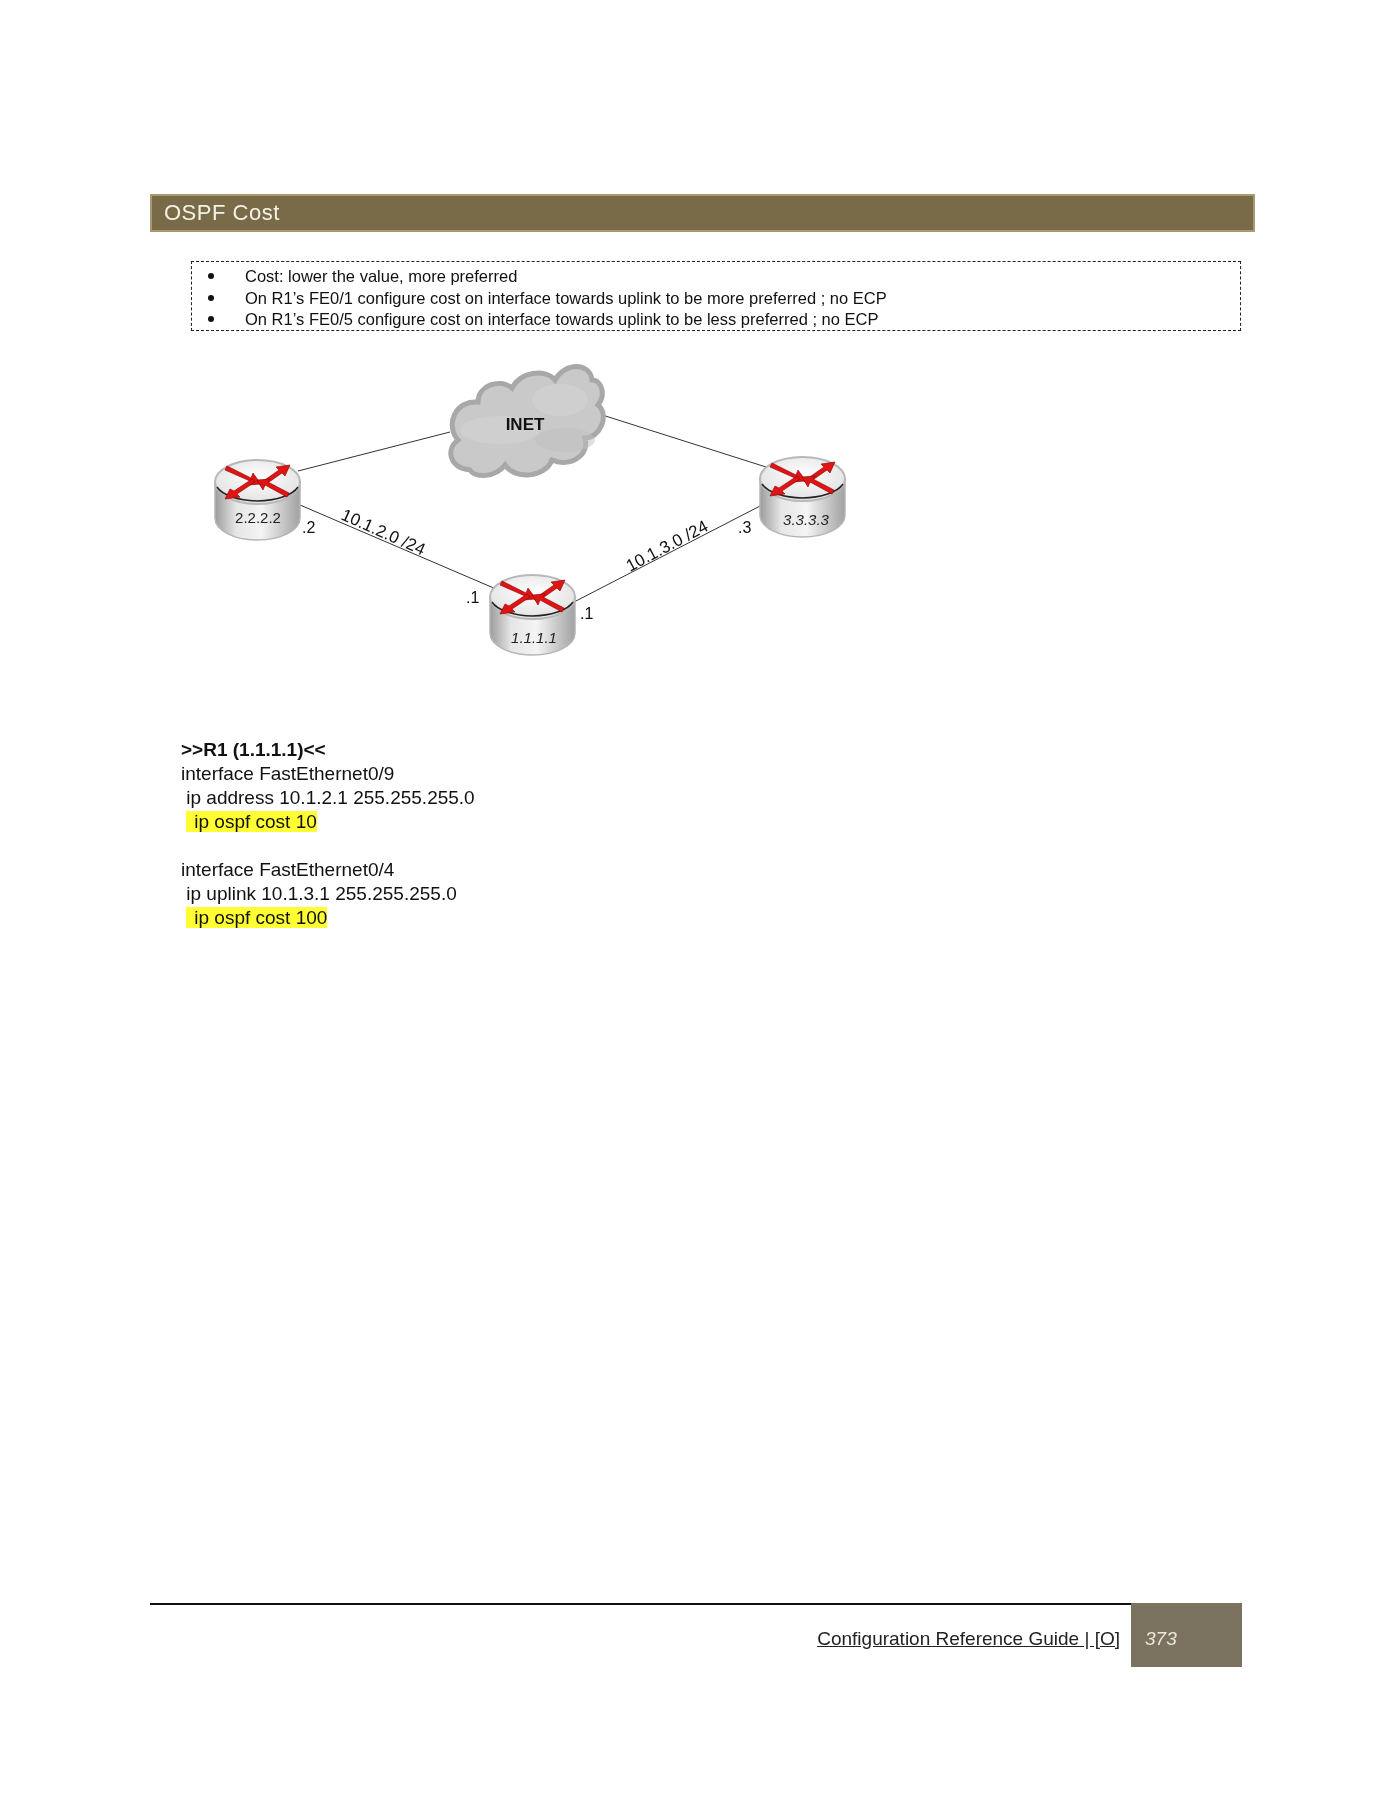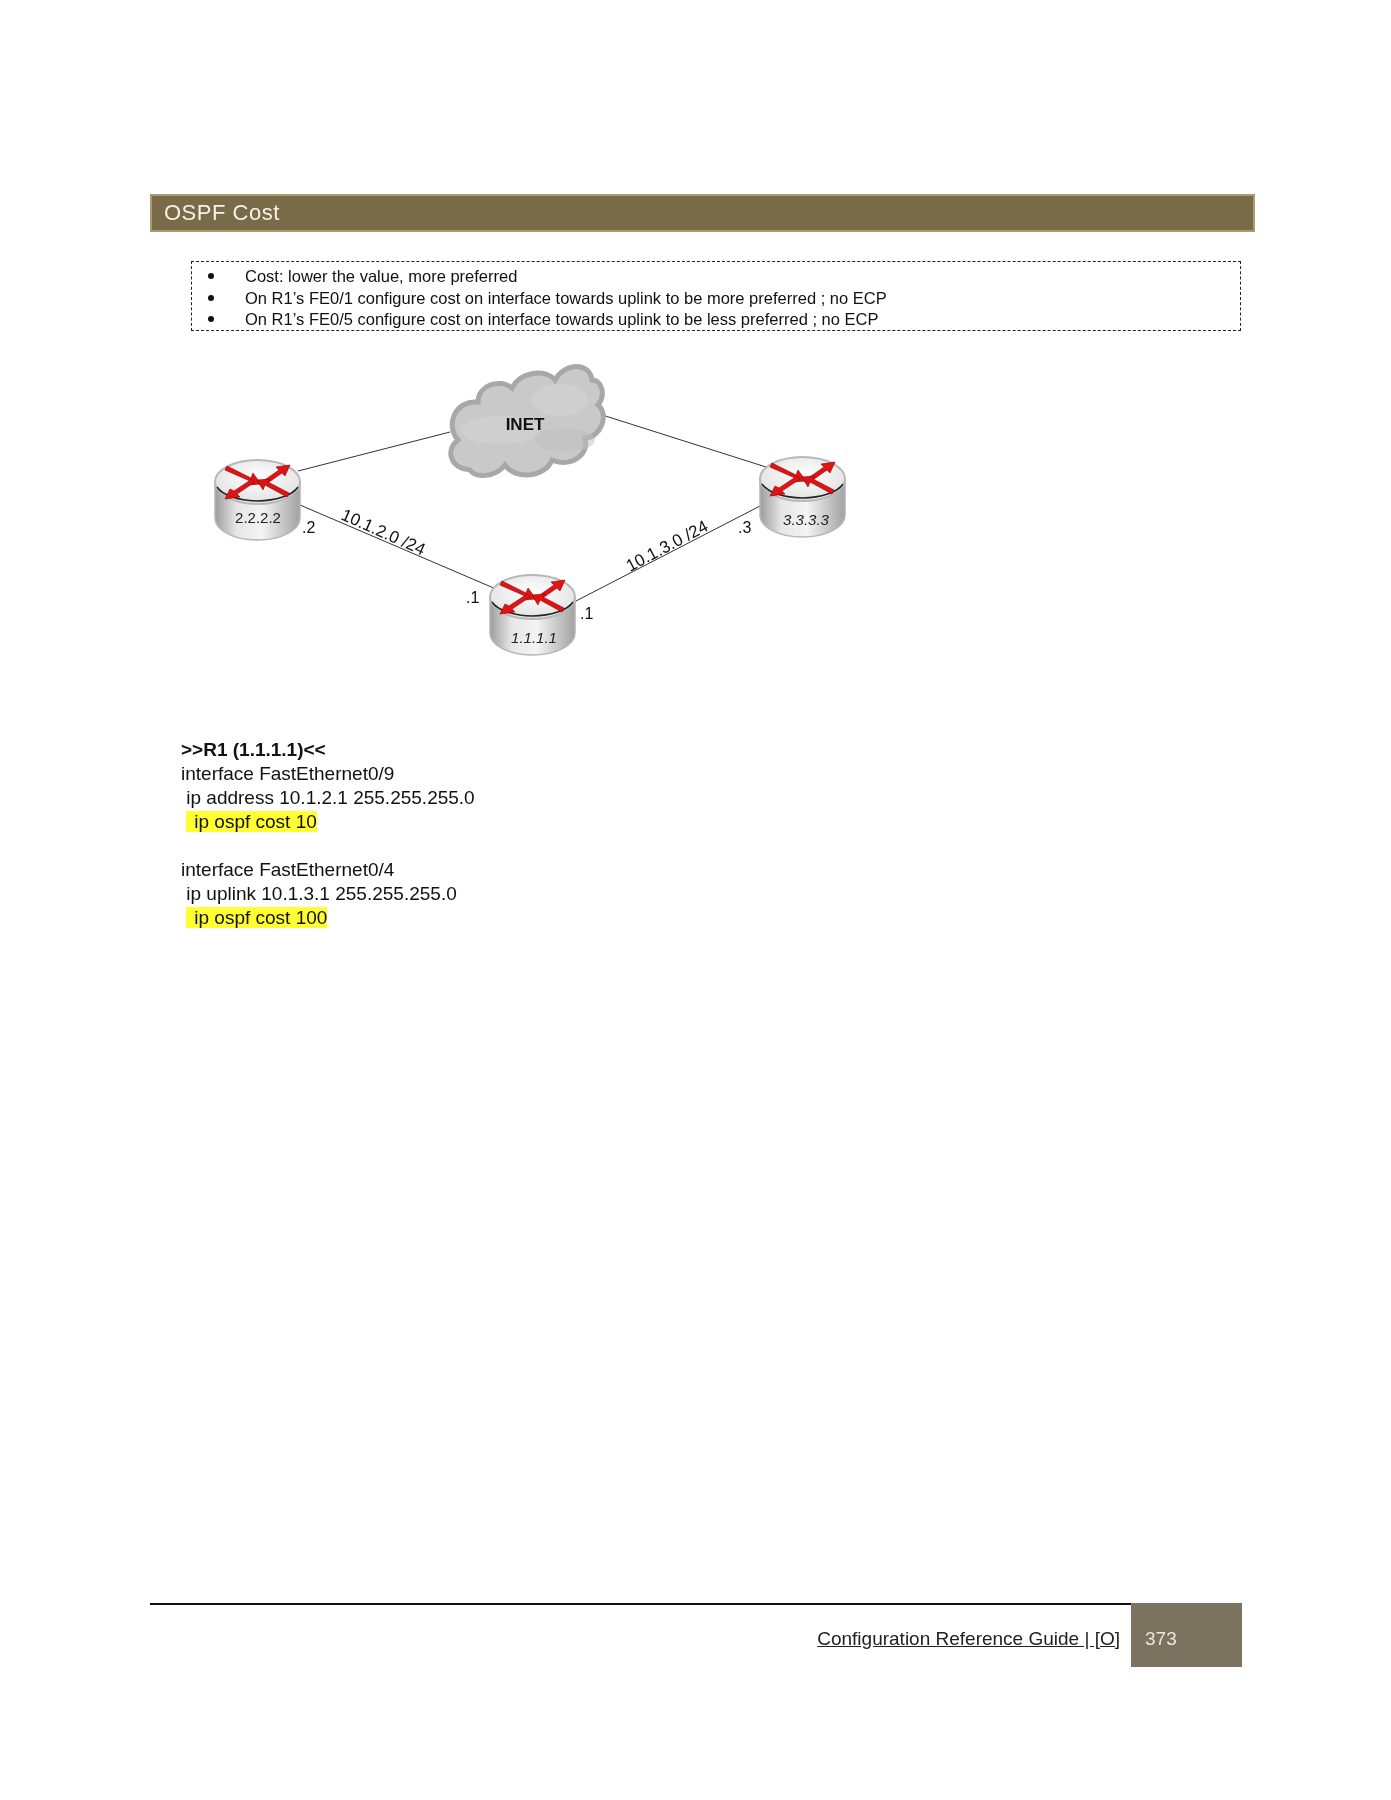--- a/index.html
+++ b/index.html
@@ -17,21 +17,21 @@
   .bullet-text { position:absolute; left:53px; top:0; }
   .italic { }
   .diagram { left:0; top:0; width:1391px; height:700px; pointer-events:none; }
   .diagram * { pointer-events:auto; }
   .config { left:163px; top:738px; font-size:19px; line-height:24px; color:#111;margin-left:18px; }
   .config .line { height:24px; white-space:pre; }
   .config .heading { font-weight:bold; }
   .hl { background:#ffff33;padding-left:8px; }
   .footer-rule { left:150px; top:1603px; width:982px; height:2px; background:#111; }
   .footer-title { left:760px; top:1628px; width:360px; text-align:right; font-size:19px; color:#222;text-decoration:underline; }
-  .page-box { left:1131px; top:1603px; width:111px; height:64px; background:#7b7260; }
+  .page-box { left:1131px; top:1603px; width:111px; height:64px; background:#7b7260;font-style:italic; }
   .page-num { position:absolute; left:14px; top:25px; font-size:19px; color:#ece8dc; }
 </style>
 </head>
 <body>
 
 <div class="abs section-header">
   <span>OSPF Cost</span>
 </div>
 
 <div class="abs bullet-box">

